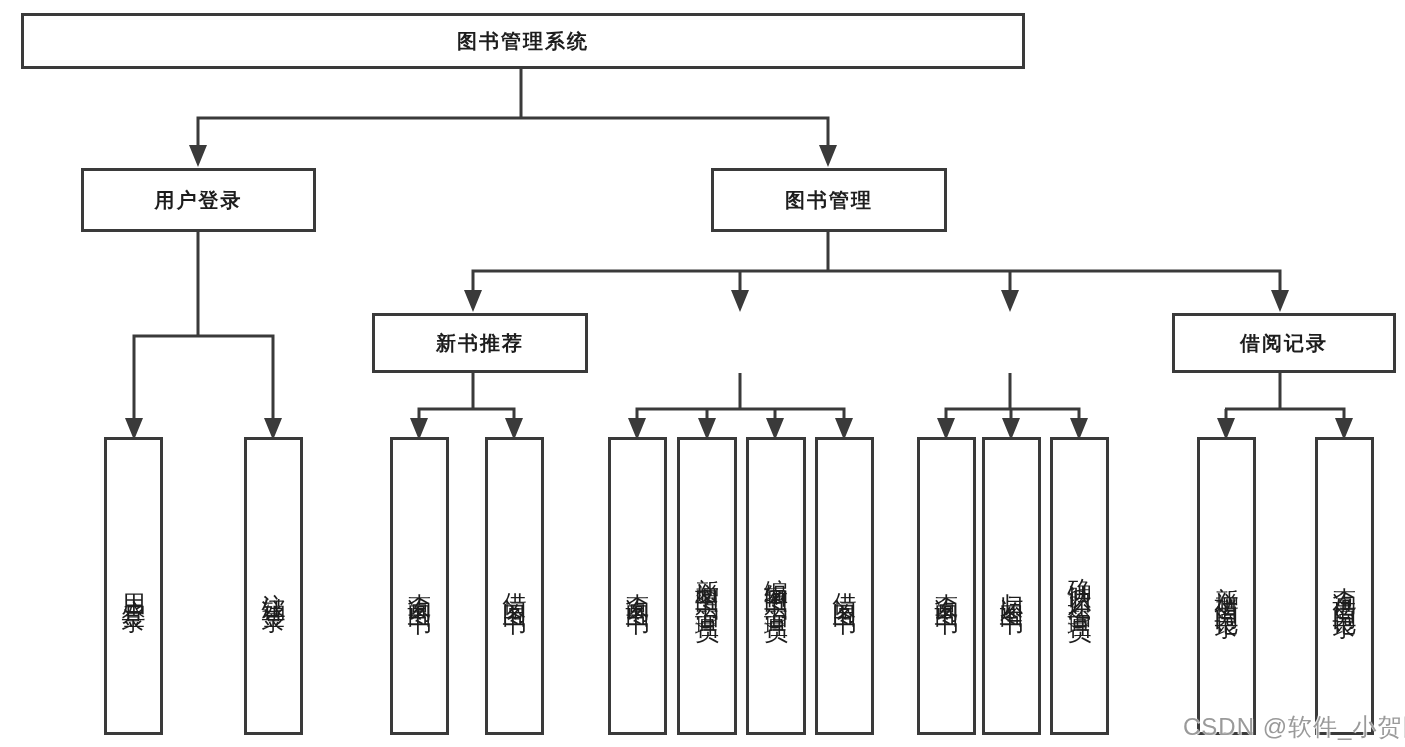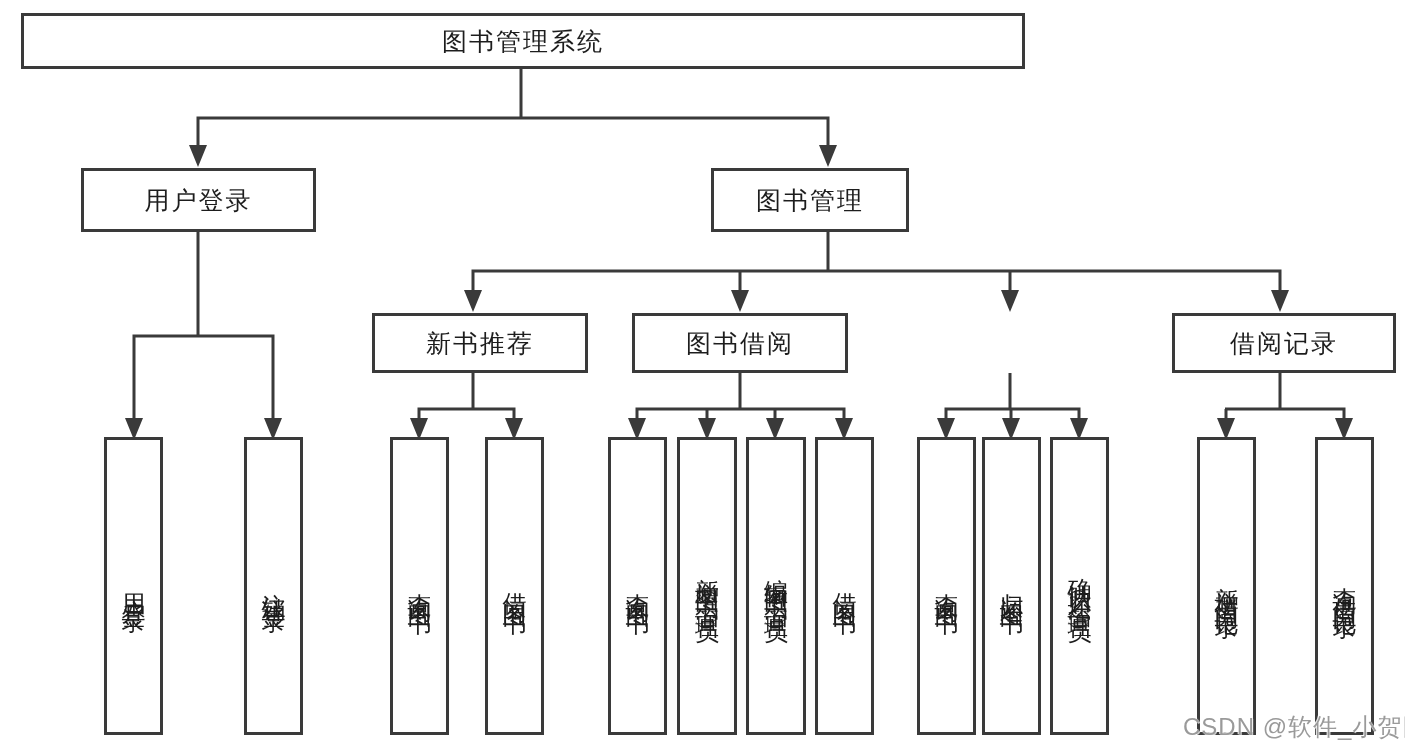--- a/index.html
+++ b/index.html
@@ -8,21 +8,21 @@
   .canvas {
     position:relative; width:1405px; height:747px; background:var(--bg);
     font-family:"Liberation Sans", sans-serif; overflow:hidden; color:var(--text);
   }
   .node {
     position:absolute; box-sizing:border-box; background:#fff;
     border:3px solid var(--line);
     display:flex; align-items:center; justify-content:center;
     z-index:1;
   }
-  .node .h { font-size:25px; letter-spacing:2px; font-weight:400; white-space:nowrap; }
+  .node .h { font-size:20px; letter-spacing:2px; font-weight:700; white-space:nowrap; }
   .node .v {
     writing-mode:vertical-rl; text-orientation:mixed;
     font-size:24px; letter-spacing:6px; line-height:1; font-weight:500;
   }
   svg.wires { position:absolute; left:0; top:0; z-index:2; pointer-events:none; }
   .watermark {
     position:absolute; left:1183px; top:711px; z-index:6;
     font-size:24px; letter-spacing:1px; white-space:nowrap;
     color:var(--wm,#9a9a9a);
     text-shadow:-1px -1px 0 rgba(255,255,255,.85), 1px 1px 0 rgba(255,255,255,.7), 0 0 2px rgba(255,255,255,.7);
@@ -33,29 +33,26 @@
 
 <div class="canvas">
 
   <div class="node" style="left:21px;top:13px;width:1004px;height:56px">
     <span class="h">图书管理系统</span>
   </div>
 
   <div class="node" style="left:81px;top:168px;width:235px;height:64px">
     <span class="h">用户登录</span>
   </div>
-  <div class="node" style="left:711px;top:168px;width:198px;height:64px">
+  <div class="node" style="left:711px;top:168px;width:236px;height:64px">
     <span class="h">图书管理</span>
   </div>
 
   <div class="node" style="left:372px;top:313px;width:216px;height:60px">
     <span class="h">新书推荐</span>
-  </div>
-  <div class="node" style="left:632px;top:313px;width:216px;height:60px">
-    <span class="h">图书借阅</span>
   </div>
   <div class="node" style="left:1172px;top:313px;width:224px;height:60px">
     <span class="h">借阅记录</span>
   </div>
 
   <div class="node leaf" style="left:104px;top:437px;width:59px;height:298px">
     <span class="v">用户登录</span>
   </div>
   <div class="node leaf" style="left:244px;top:437px;width:59px;height:298px">
     <span class="v">注销登录</span>

